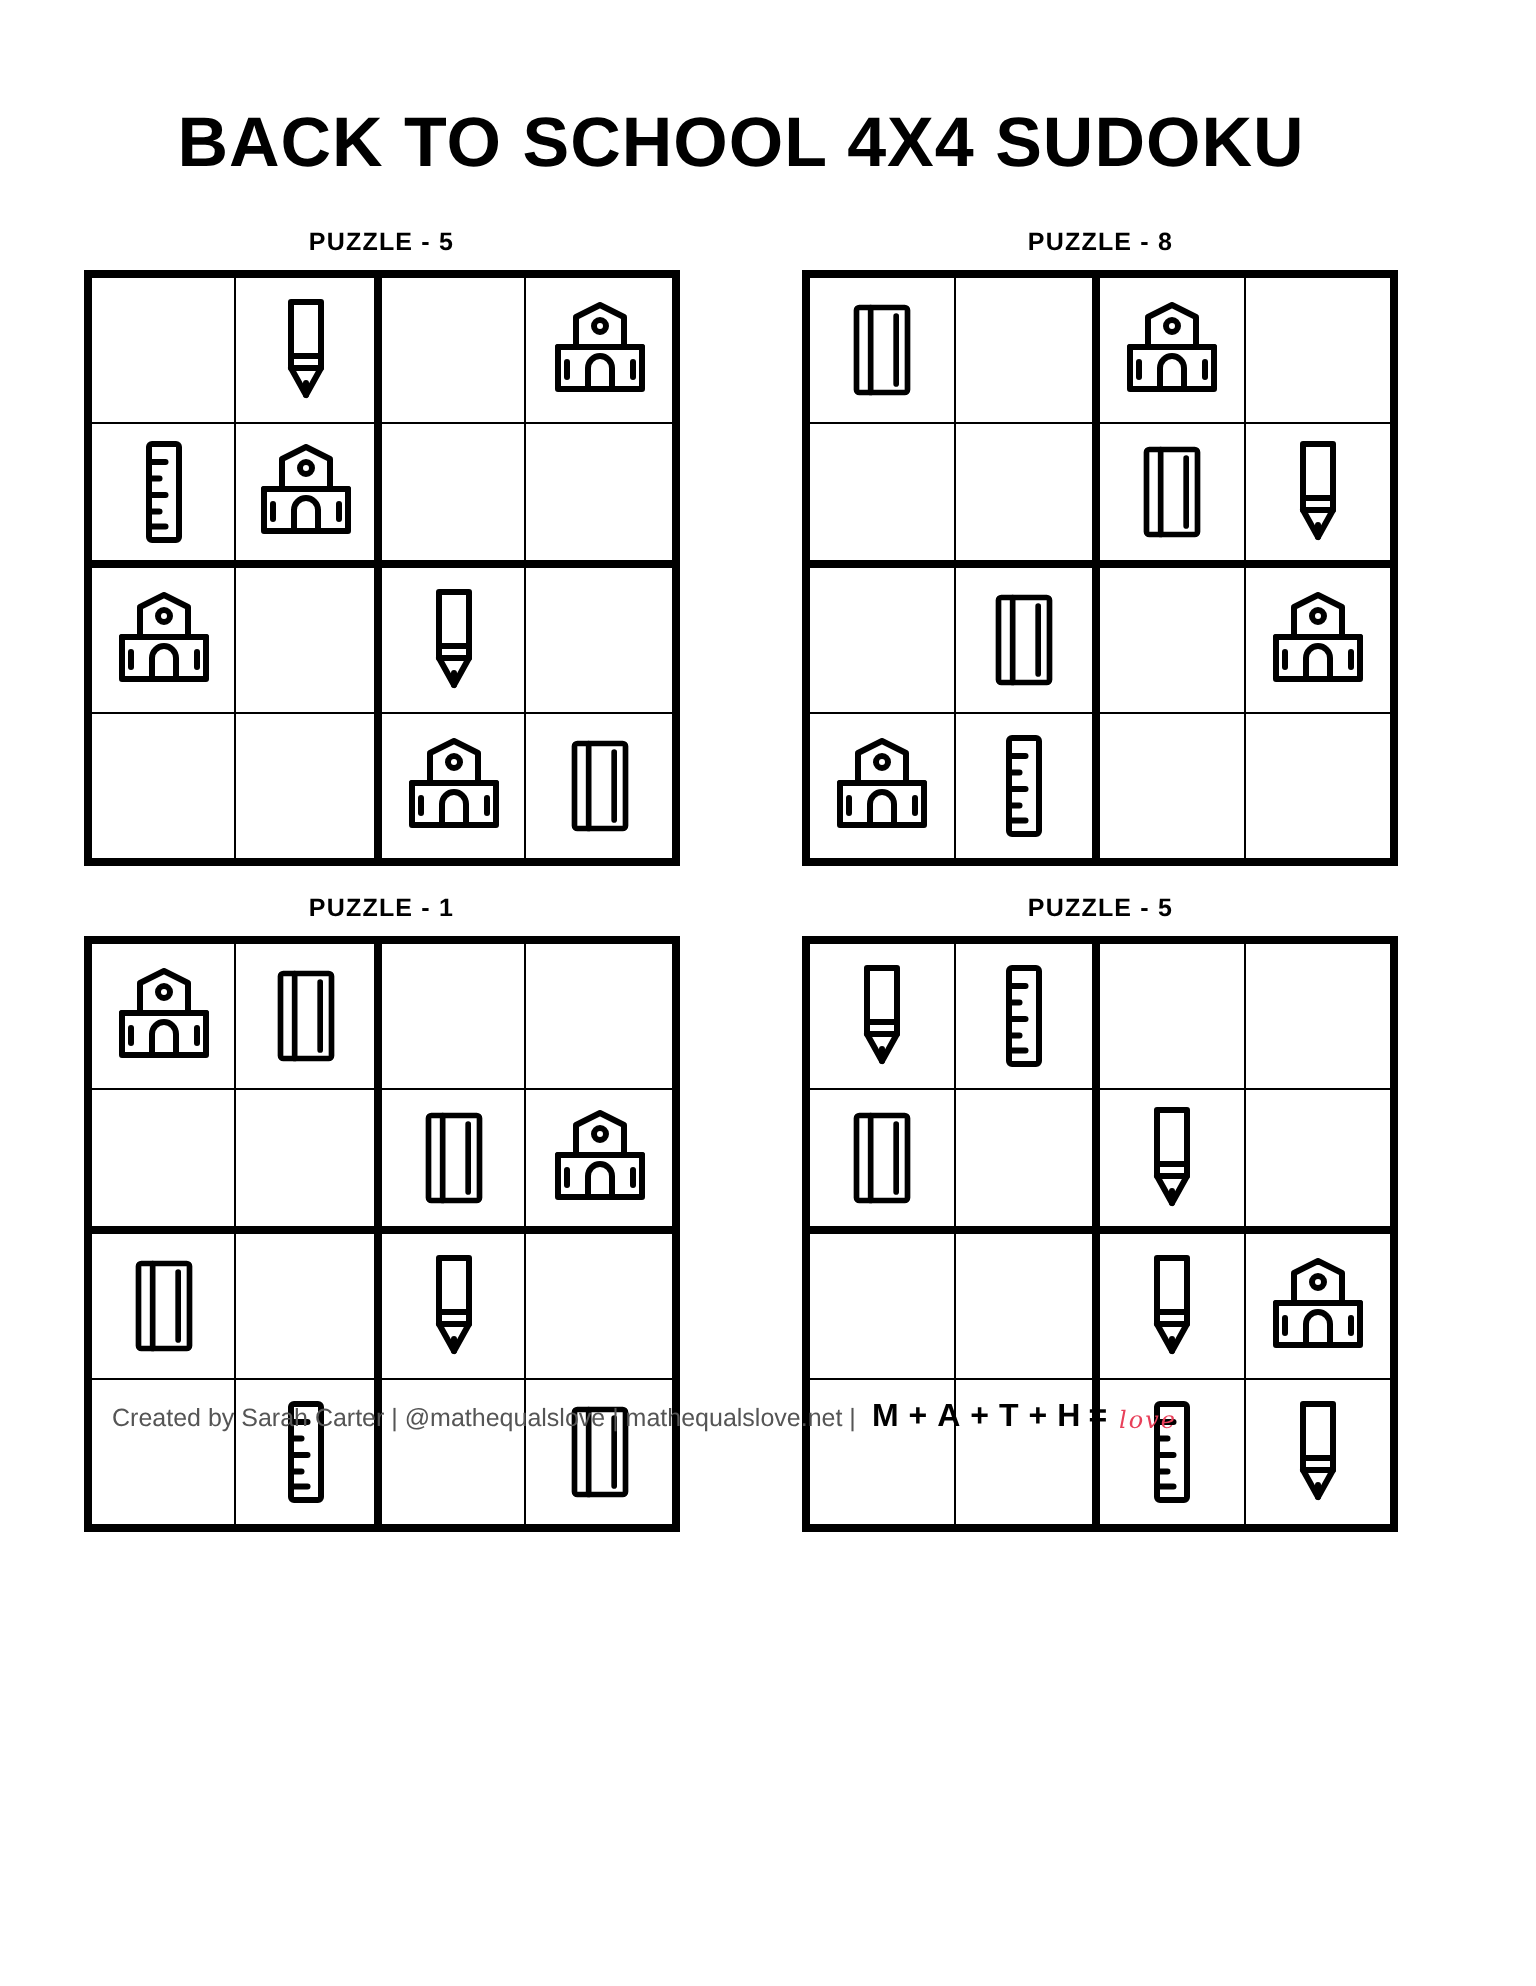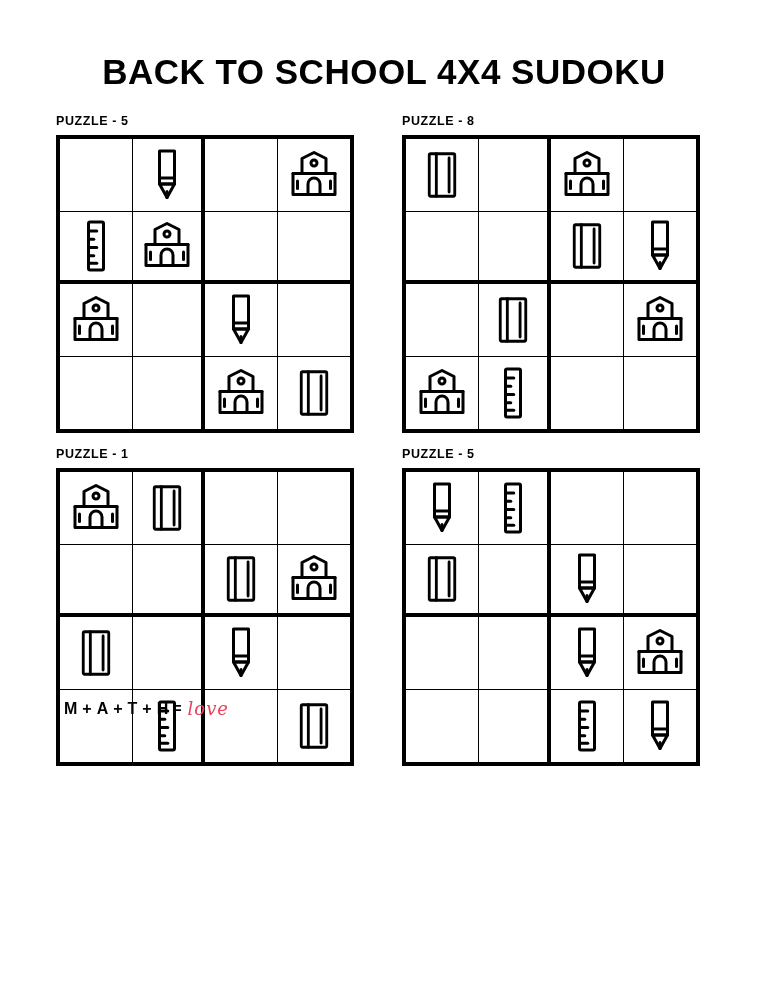--- a/index.html
+++ b/index.html
@@ -12,21 +12,21 @@
     background: #ffffff;
     font-family: "Liberation Sans", sans-serif;
     color: #111111;
     position: relative;
     overflow: hidden;
   }
   .page {
     width: 768px;
     height: 758px;
     box-sizing: border-box;
-    padding: 40px 56px 0 56px;
+    padding: 40px 56px 0 29px;
     position: relative;
   }
   .title {
     text-align: center;
     font-size: 35px;
     font-weight: bold;
     letter-spacing: 0.5px;
     margin: 12px 0 0 0;
     color: #000;
   }
@@ -41,20 +41,21 @@
     margin-top: 22px;
     display: grid;
     grid-template-columns: 1fr 1fr;
     grid-template-rows: auto auto;
     column-gap: 36px;
     row-gap: 14px;
   }
   .puzzle {
     display: flex;
     flex-direction: column;
+    align-items: center;
   }
   .puzzle-label {
     font-size: 12.5px;
     font-weight: bold;
     letter-spacing: 0.6px;
     margin-bottom: 7px;
     color: #000;
   }
   .grid {
     width: 298px;
@@ -98,21 +99,21 @@
     color: #000;
     font-weight: bold;
     font-size: 16px;
     letter-spacing: 1px;
   }
   .math-logo .eq { margin: 0 5px 0 3px; }
   .love {
     font-family: "DejaVu Serif", serif;
     font-style: italic;
     color: #e8405a;
-    font-size: 18px;
+    font-size: 12px;
     font-weight: normal;
     position: relative;
     top: 1px;
   }
 </style>
 </head>
 <body>
 
 <div class="page">
 
@@ -455,20 +456,21 @@
               <line x1="10" y1="40" x2="30" y2="40" stroke="#000" fill="none" stroke-width="4" stroke-linejoin="round" stroke-linecap="round"></line>
               <polygon points="10,48 30,48 20,66" stroke="#000" fill="none" stroke-width="4" stroke-linejoin="round" stroke-linecap="round"></polygon>
               <line x1="20" y1="58" x2="20" y2="66" stroke="#000" fill="none" stroke-width="4" stroke-linejoin="round" stroke-linecap="round"></line>
             </svg>
           </div>
         </div>
       </div>
     </div>
 
   <div class="footer">
+    <span class="footer-text">Created by Sarah Carter |  @mathequalslove  |  mathequalslove.net  |</span>
     <span class="math-logo">
       <span>M</span>
       <span style="margin:0 4px;">+</span>
       <span>A</span>
       <span style="margin:0 4px;">+</span>
       <span>T</span>
       <span style="margin:0 4px;">+</span>
       <span>H</span>
       <span class="eq">=</span>
       <span class="love">love</span>

